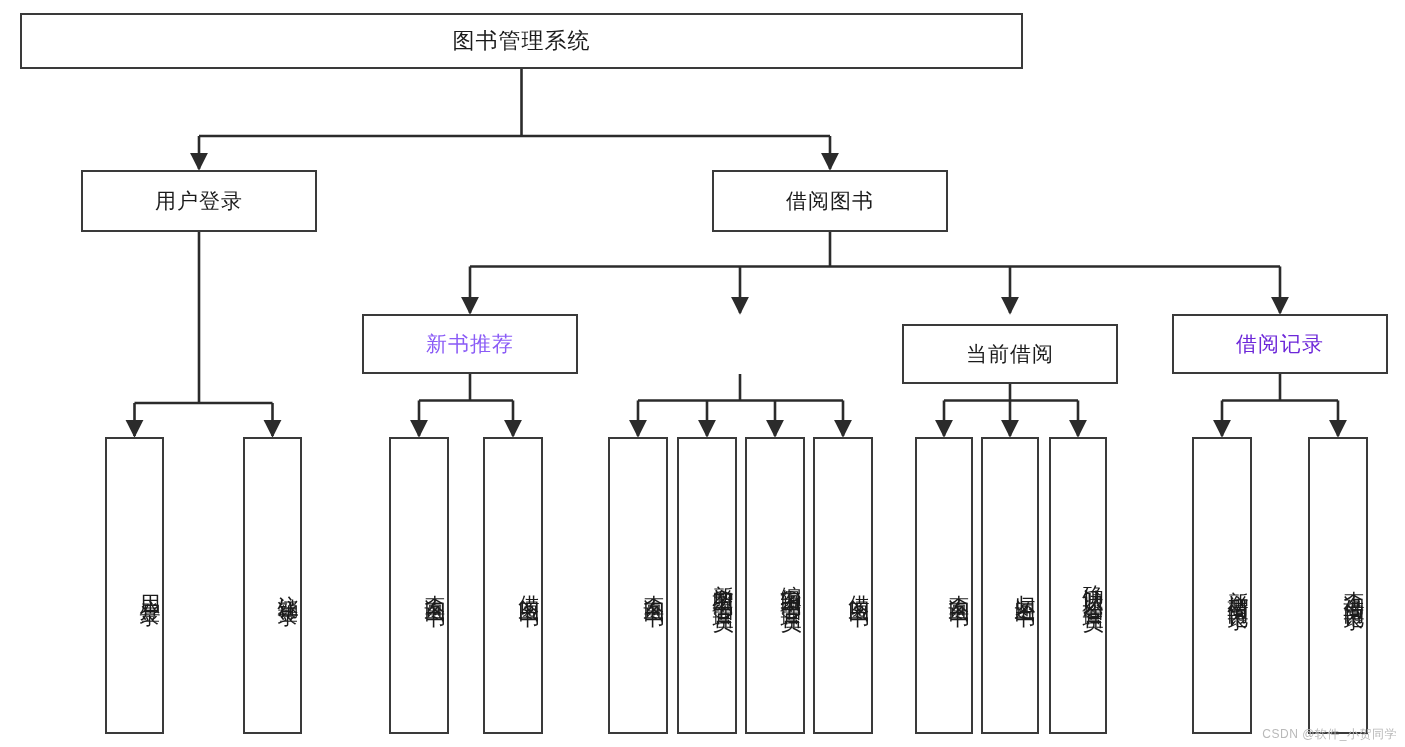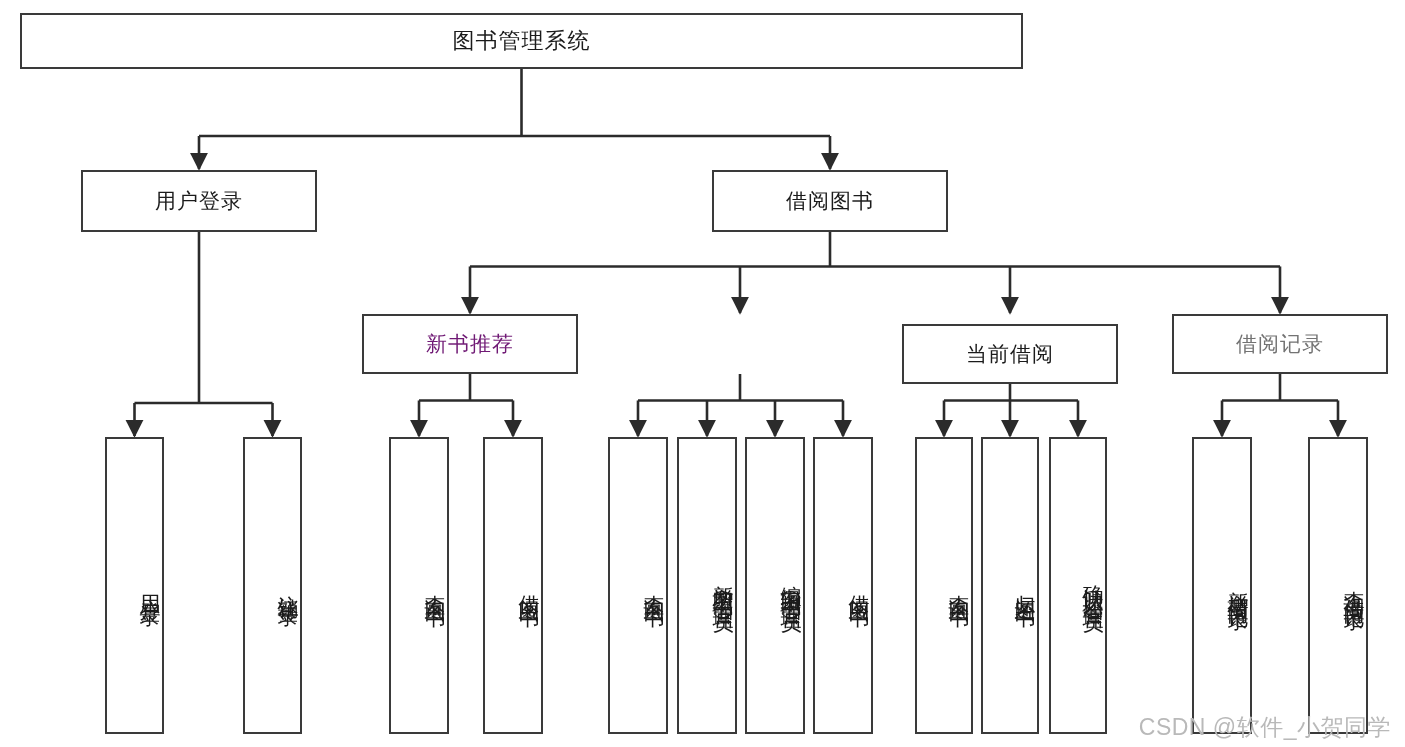--- a/index.html
+++ b/index.html
@@ -41,23 +41,23 @@
     text-orientation: upright;
     font-size: 21px;
     letter-spacing: 4px;
     line-height: 1.1;
     padding: 8px 0;
     align-items: flex-start;
     justify-content: center;
   }
   .watermark {
     position: absolute;
-    right: 14px;
+    right: 8px;
     bottom: 4px;
-    font-size: 23px;
+    font-size: 12px;
     color: #b9b9b9;
     letter-spacing: 0.5px;
     white-space: nowrap;
   }
 </style>
 </head>
 <body>
 
 <div id="canvas">
 
@@ -102,23 +102,23 @@
         <path d="M 1222 400.46 L 1222 436" marker-end="url(#arrow)"></path>
         <path d="M 1338 400.46 L 1338 436" marker-end="url(#arrow)"></path>
       </g>
   </svg>
 
   <div class="node node-h node-title" id="n-root" style="left: 20px; top: 13px; width: 1003px; height: 56px; border-color: rgb(58, 58, 58); background: rgb(255, 255, 255); color: rgb(27, 27, 27);">图书管理系统</div>
 
   <div class="node node-h" id="n-l2_0" style="left: 81px; top: 170px; width: 236px; height: 62px; border-color: rgb(58, 58, 58); background: rgb(255, 255, 255); color: rgb(27, 27, 27);">用户登录</div>
   <div class="node node-h" id="n-l2_1" style="left: 712px; top: 170px; width: 236px; height: 62px; border-color: rgb(58, 58, 58); background: rgb(255, 255, 255); color: rgb(27, 27, 27);">借阅图书</div>
 
-  <div class="node node-h" id="n-l3_0" style="left: 362px; top: 314px; width: 216px; height: 60px; border-color: rgb(58, 58, 58); background: rgb(255, 255, 255); color: #701a75;">新书推荐</div>
+  <div class="node node-h" id="n-l3_0" style="left: 362px; top: 314px; width: 216px; height: 60px; border-color: rgb(58, 58, 58); background: rgb(255, 255, 255); color: #8b5cf6;">新书推荐</div>
   <div class="node node-h" id="n-l3_2" style="left: 902px; top: 314px; width: 216px; height: 60px; border-color: rgb(58, 58, 58); background: rgb(255, 255, 255); color: rgb(27, 27, 27); margin-top: 10px;">当前借阅</div>
-  <div class="node node-h" id="n-l3_3" style="left: 1172px; top: 314px; width: 216px; height: 60px; border-color: rgb(58, 58, 58); background: rgb(255, 255, 255); color: #737373;">借阅记录</div>
+  <div class="node node-h" id="n-l3_3" style="left: 1172px; top: 314px; width: 216px; height: 60px; border-color: rgb(58, 58, 58); background: rgb(255, 255, 255); color: #6d28d9;">借阅记录</div>
 
   <div class="node node-v" id="n-leaf_0" style="left: 105px; top: 437px; width: 59px; height: 297px; border-color: rgb(58, 58, 58); background: rgb(255, 255, 255); color: rgb(27, 27, 27);">用户登录</div>
   <div class="node node-v" id="n-leaf_1" style="left: 243px; top: 437px; width: 59px; height: 297px; border-color: rgb(58, 58, 58); background: rgb(255, 255, 255); color: rgb(27, 27, 27);">注销登录</div>
 
   <div class="node node-v" id="n-leaf_2" style="left: 389px; top: 437px; width: 60px; height: 297px; border-color: rgb(58, 58, 58); background: rgb(255, 255, 255); color: rgb(27, 27, 27);">查询图书</div>
   <div class="node node-v" id="n-leaf_3" style="left: 483px; top: 437px; width: 60px; height: 297px; border-color: rgb(58, 58, 58); background: rgb(255, 255, 255); color: rgb(27, 27, 27);">借阅图书</div>
 
   <div class="node node-v" id="n-leaf_4" style="left: 608px; top: 437px; width: 60px; height: 297px; border-color: rgb(58, 58, 58); background: rgb(255, 255, 255); color: rgb(27, 27, 27);">查询图书</div>
   <div class="node node-v" id="n-leaf_5" style="left: 677px; top: 437px; width: 60px; height: 297px; border-color: rgb(58, 58, 58); background: rgb(255, 255, 255); color: rgb(27, 27, 27);">新增图书（管理员）</div>
   <div class="node node-v" id="n-leaf_6" style="left: 745px; top: 437px; width: 60px; height: 297px; border-color: rgb(58, 58, 58); background: rgb(255, 255, 255); color: rgb(27, 27, 27);">编辑图书（管理员）</div>

